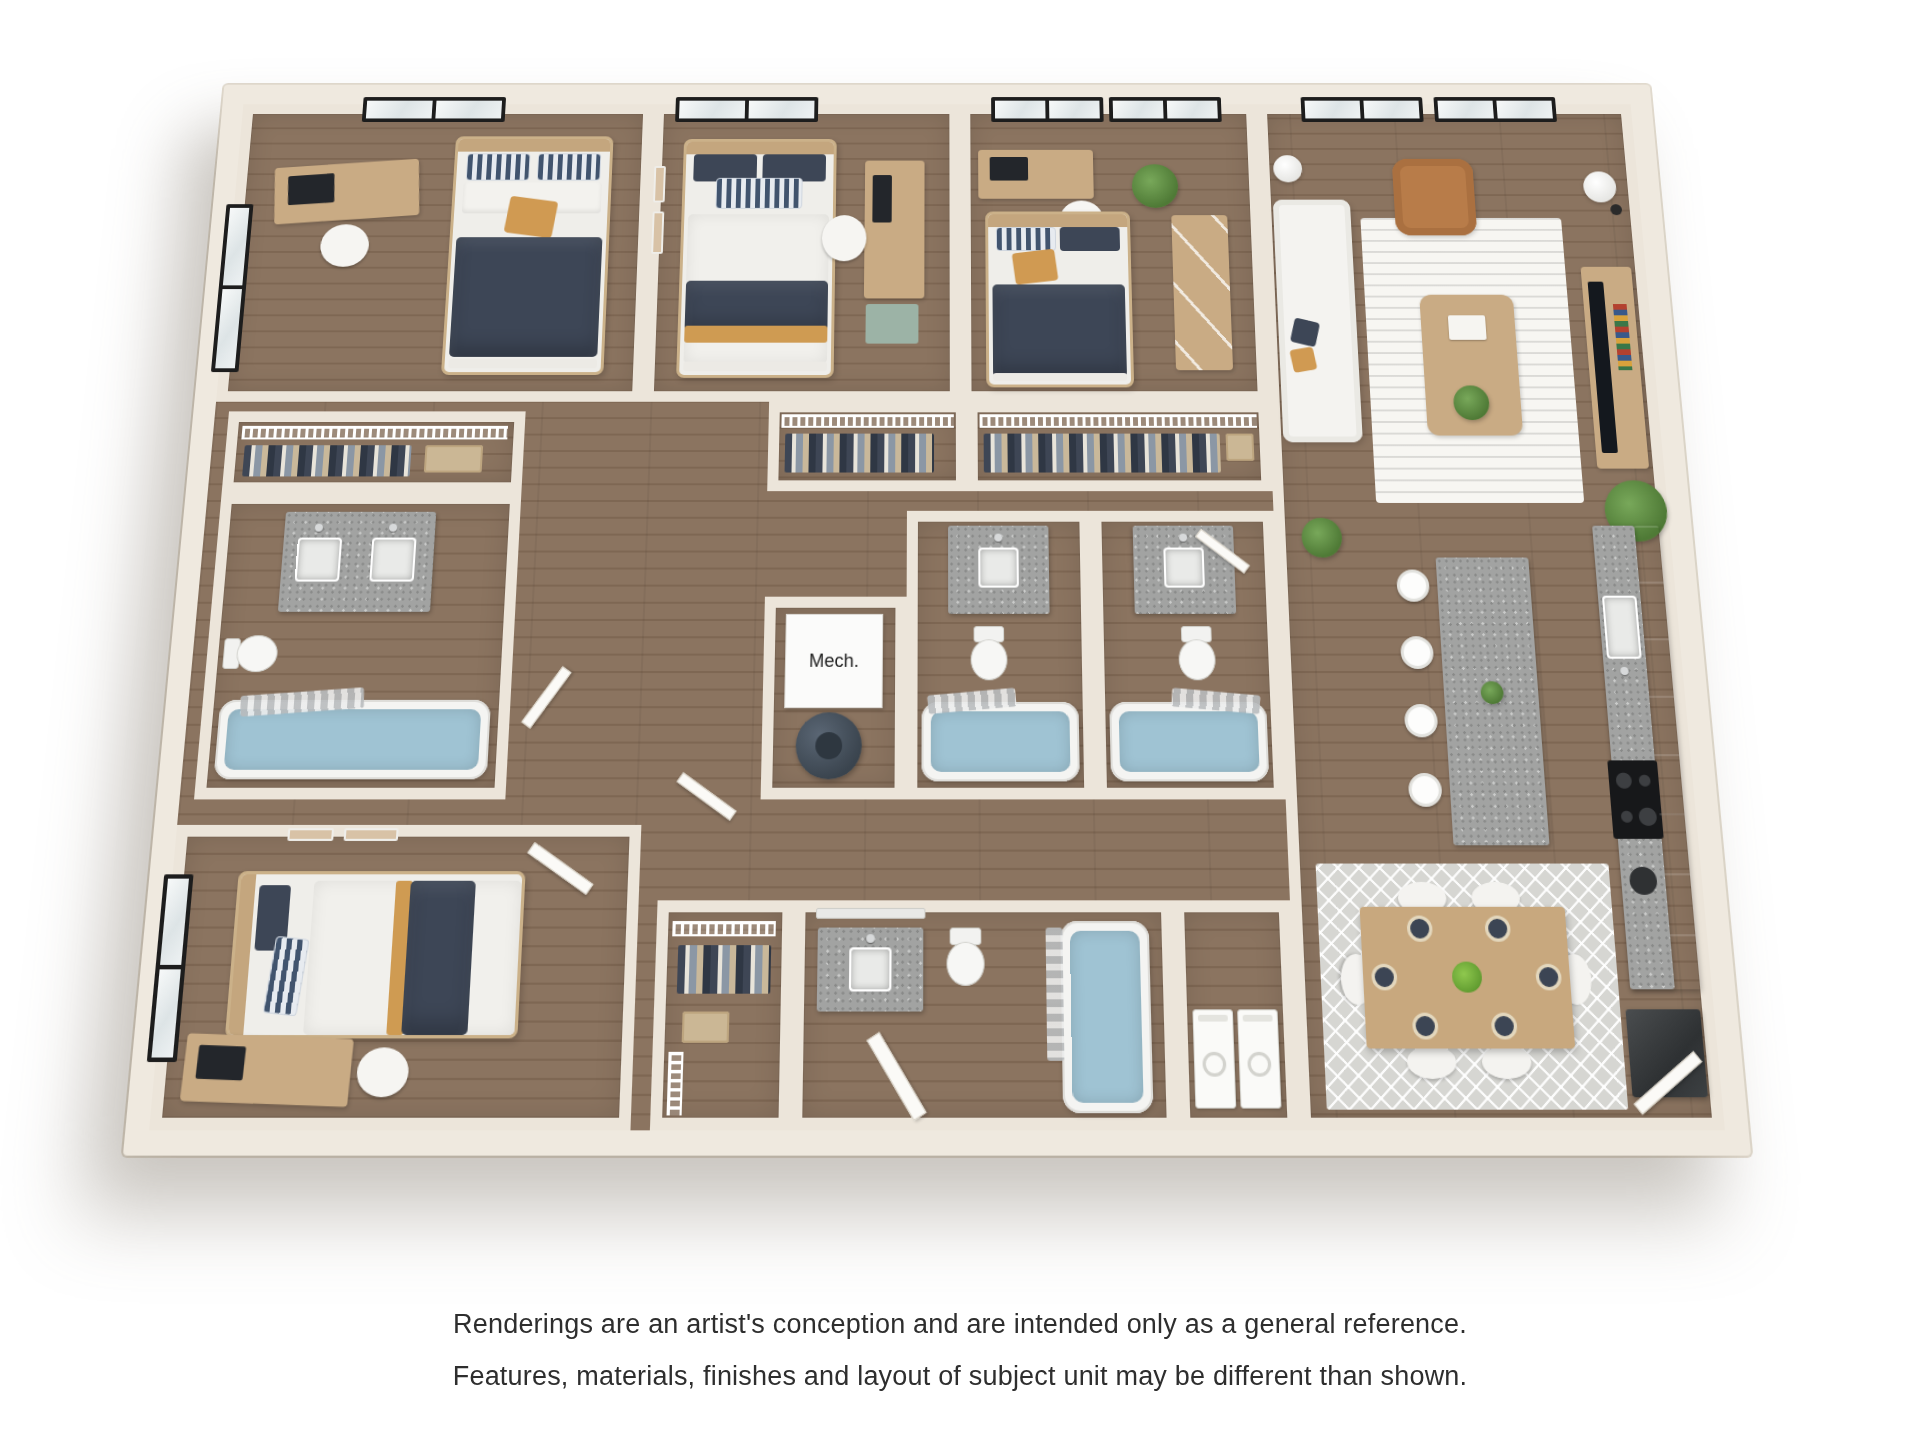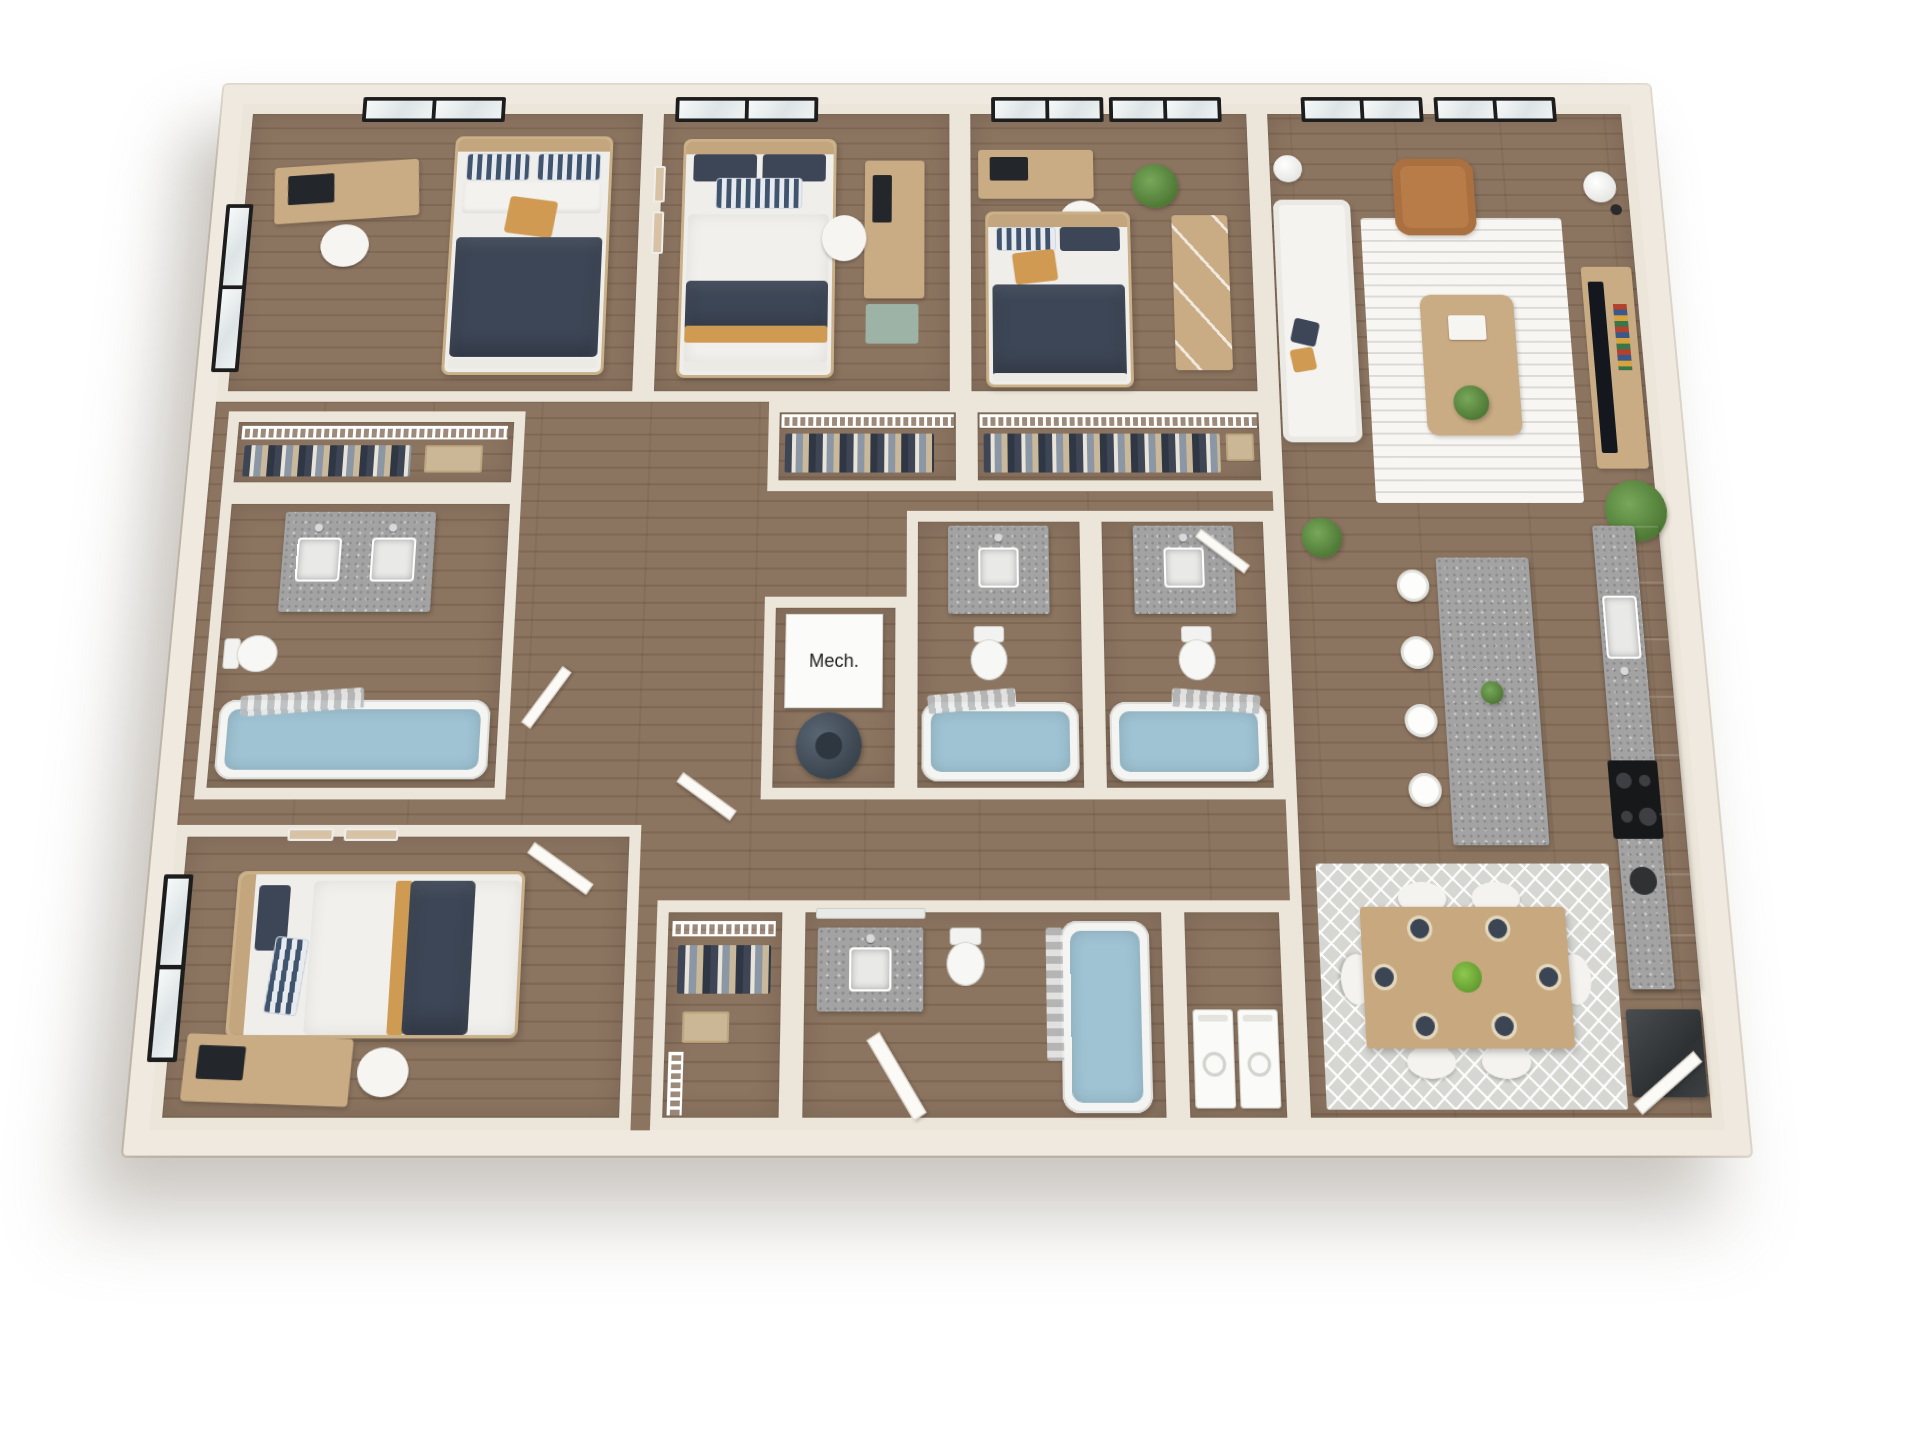--- a/index.html
+++ b/index.html
@@ -390,14 +390,16 @@
         </div>
       </div>
 
       <div class="doorleaf a" style="left:330px;top:640px;width:66px;height:11px;transform:rotate(-55deg);transform-origin:0 50%;z-index:4"></div>
       <div class="doorleaf a" style="left:470px;top:726px;width:64px;height:11px;transform:rotate(35deg);transform-origin:100% 50%;z-index:4"></div>
 
     </div>
   </div>
 
   <div class="disclaimer">
+    <div>Renderings are an artist's conception and are intended only as a general reference.</div>
+    <div>Features, materials, finishes and layout of subject unit may be different than shown.</div>
   </div>
 </div>
 
 </body></html>

